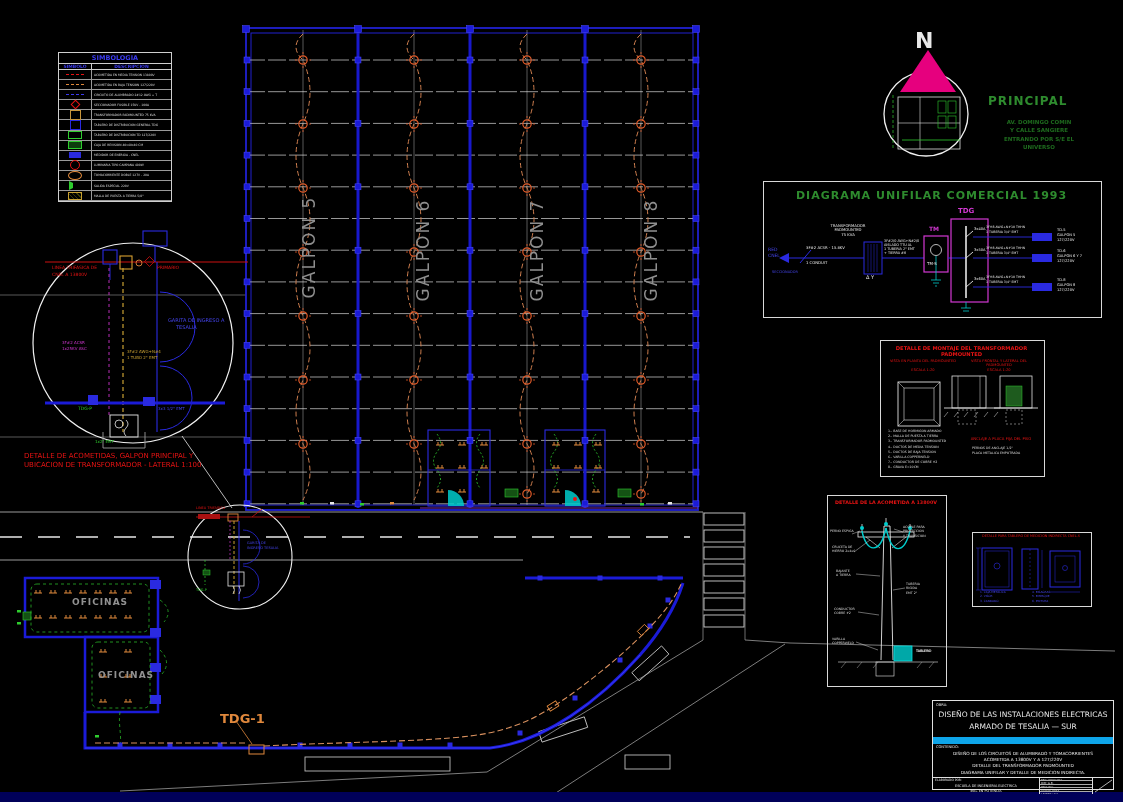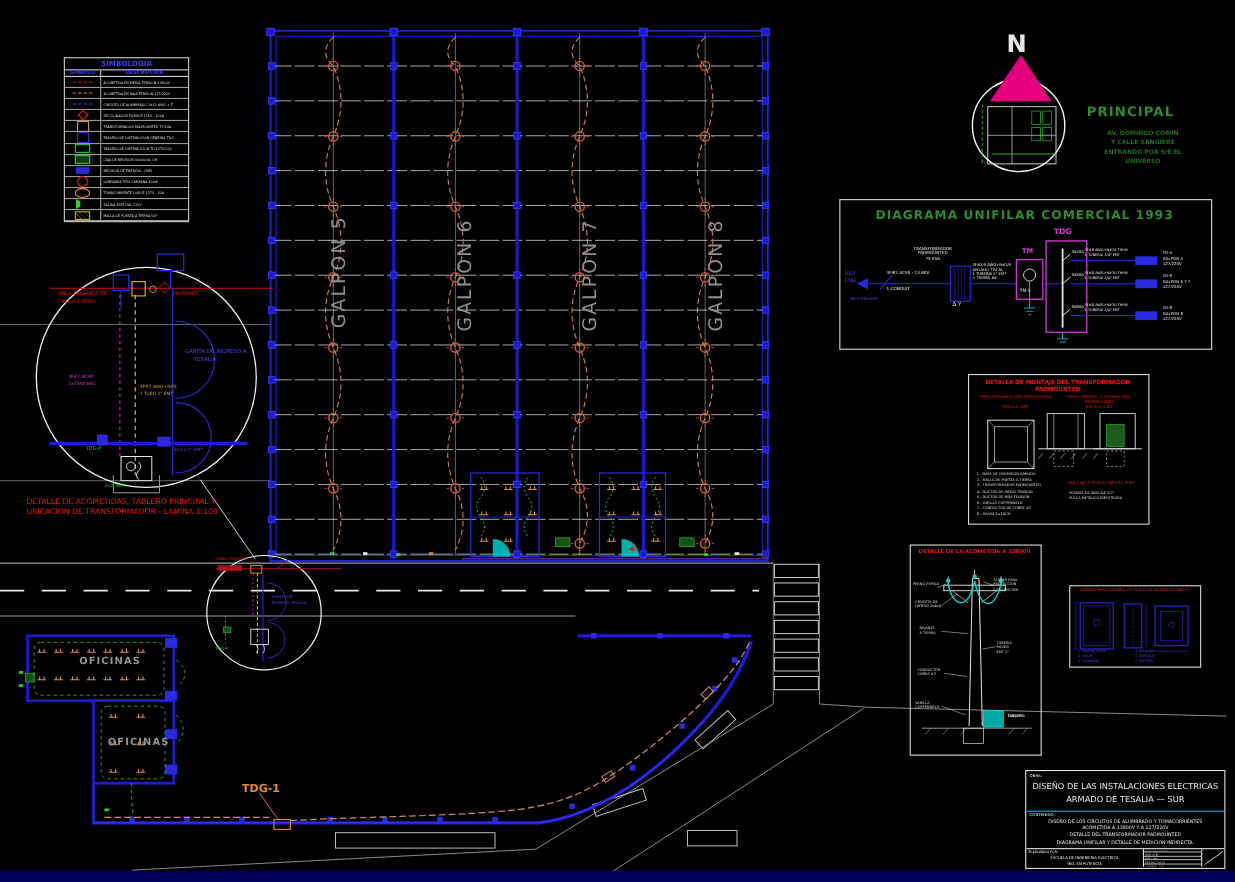--- a/index.html
+++ b/index.html
@@ -16,21 +16,21 @@
         letter-spacing:2px;transform:rotate(-90deg);}
   #legend{position:absolute;left:58px;top:52px;width:112px;border:1px solid #cfcfcf;background:#000;}
   #legend .lt{border-bottom:1px solid #cfcfcf;text-align:center;font-size:6.5px;font-weight:bold;color:#3b3bf0;padding:1px 0;}
   #legend .lh{display:flex;border-bottom:1px solid #cfcfcf;font-size:4.5px;color:#3b3bf0;font-weight:bold;}
   #legend .lh span:first-child{width:32px;border-right:1px solid #cfcfcf;text-align:center;}
   #legend .lh span:last-child{flex:1;text-align:center;}
   .leg-row{display:flex;align-items:center;border-bottom:1px solid #9a9a9a;height:9.1px;}
   .leg-sym{width:32px;border-right:1px solid #9a9a9a;display:flex;align-items:center;justify-content:center;height:100%;}
   .leg-desc{flex:1;font-size:3px;color:#ddd;padding-left:2px;overflow:hidden;}
   #titleblock{position:absolute;left:932px;top:700px;width:180px;height:88px;border:1.5px solid #e0e0e0;background:#000;}
-  .tb-row1{height:36px;border-bottom:1px solid #0ea5e9;position:relative;}
+  .tb-row1{height:36px;border-bottom:7px solid #0ea5e9;position:relative;}
   .tb-row2{height:33px;border-bottom:1px solid #e0e0e0;position:relative;}
   .tb-bot{height:16px;display:flex;}
   .tb-left{width:106px;border-right:1px solid #e0e0e0;position:relative;}
   .tb-fields{width:52px;border-right:1px solid #e0e0e0;display:flex;flex-direction:column;}
   .tb-fields div{flex:1;border-bottom:1px solid #aaa;font-size:2.8px;color:#ddd;padding-left:1px;overflow:hidden;}
   .tb-fields div:last-child{border-bottom:none;}
   .tb-lam{flex:1;position:relative;}
 </style>
 </head>
 <body>
@@ -773,24 +773,24 @@
 </div>
 
 <div class="glab" style="left:244px;top:237px">GALPON 5</div>
 <div class="glab" style="left:358px;top:240px">GALPON 6</div>
 <div class="glab" style="left:472px;top:240px">GALPON 7</div>
 <div class="glab" style="left:586px;top:240px">GALPON 8</div>
 
 <div class="lbl gray b" style="left:72px;top:597px;font-size:9px;letter-spacing:1px">OFICINAS</div>
 <div class="lbl gray b" style="left:98px;top:670px;font-size:9px;letter-spacing:1px">OFICINAS</div>
 
-<div class="lbl org b" style="left:220px;top:712px;font-size:10px">TDG-1</div>
-
-<div class="lbl red" style="left:24px;top:452px;font-size:7px">DETALLE DE ACOMETIDAS, TABLERO PRINCIPAL Y</div>
-<div class="lbl red" style="left:24px;top:461px;font-size:7px">UBICACION DE TRANSFORMADOR - LAMINA 1:100</div>
+<div class="lbl org b" style="left:220px;top:712px;font-size:13px">TDG-1</div>
+
+<div class="lbl red" style="left:24px;top:452px;font-size:7px">DETALLE DE ACOMETIDAS, GALPON PRINCIPAL Y</div>
+<div class="lbl red" style="left:24px;top:461px;font-size:7px">UBICACION DE TRANSFORMADOR - LATERAL 1:100</div>
 
 <div class="lbl red" style="left:52px;top:265px;font-size:4.5px">LINEA TRIFASICA DE</div>
 <div class="lbl red" style="left:52px;top:272px;font-size:4.5px">CNEL A 13800V</div>
 <div class="lbl red" style="left:157px;top:265px;font-size:4.5px">PRIMARIO</div>
 <div class="lbl blu" style="left:168px;top:318px;font-size:5px">GARITA DE INGRESO A</div>
 <div class="lbl blu" style="left:176px;top:325px;font-size:5px">TESALIA</div>
 <div class="lbl yel" style="left:127px;top:350px;font-size:4px">3F#2 AWG+N#4</div>
 <div class="lbl yel" style="left:127px;top:356px;font-size:4px">1 TUBO 2" EMT</div>
 <div class="lbl mag" style="left:62px;top:341px;font-size:4px">3F#2 ACSR</div>
 <div class="lbl mag" style="left:62px;top:347px;font-size:4px">1x25KV ASC</div>

